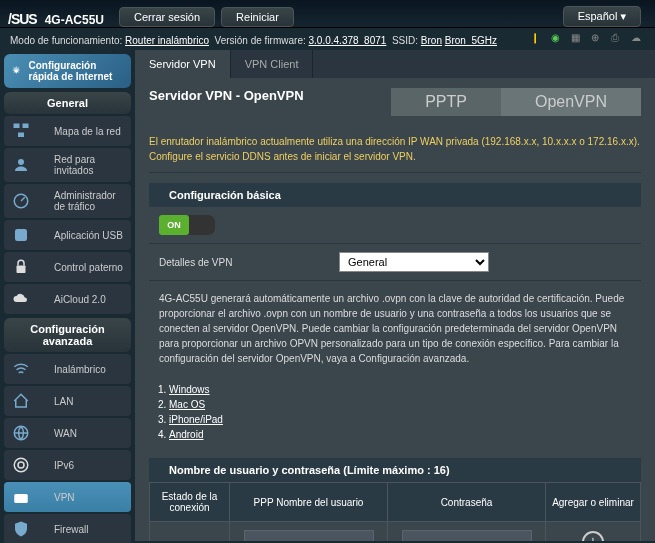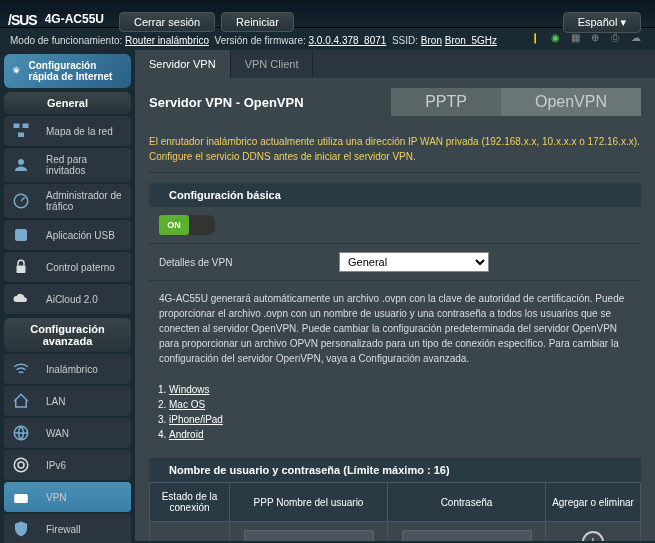--- a/index.html
+++ b/index.html
@@ -1,40 +1,40 @@
 <!DOCTYPE html>
 <html><head>
 <meta charset="utf-8">
 <style>
 *{box-sizing:border-box;margin:0;padding:0;font-family:Arial,sans-serif}
 body{background:#1a2a33;color:#ccc;font-size:11px;width:655px;height:543px;overflow:hidden}
-.top{background:linear-gradient(#0a1520,#152530);height:28px;display:flex;align-items:flex-start;padding:12px 8px;border-bottom:1px solid #000}
+.top{background:linear-gradient(#0a1520,#152530);height:28px;display:flex;align-items:flex-end;padding:0 8px;border-bottom:1px solid #000}
 .logo{color:#fff;font-weight:bold;font-size:14px;letter-spacing:-1px;margin-right:8px}
 .model{color:#fff;font-size:12px;font-weight:bold;margin-right:15px}
 .btn{background:linear-gradient(#3a4548,#28333a);border:1px solid #4a5558;color:#fff;padding:3px 14px;border-radius:4px;font-size:11px;margin-right:6px;cursor:pointer}
 .lang{margin-left:auto;display:flex;align-items:center}
 .info{background:#1a2a33;padding:4px 10px;font-size:10px;color:#ddd;display:flex;align-items:flex-end}
 .info .link{color:#fff;text-decoration:underline}
 .icons{margin-left:auto;display:flex;gap:6px;align-items:center}
 .ic{width:14px;height:14px;display:inline-block}
 .container{display:flex;height:calc(100% - 52px)}
 .sidebar{width:135px;background:#1a2a33;padding:4px}
 .qis{background:linear-gradient(135deg,#4a8fb5,#2a5f85);border-radius:6px;padding:6px;margin-bottom:4px;display:flex;align-items:center;gap:6px;cursor:pointer}
 .qis-ic{width:20px;height:20px}
 .qis-txt{color:#fff;font-size:10px;font-weight:bold;line-height:1.1}
 .section{background:linear-gradient(#3a4548,#28333a);border-radius:6px;padding:5px;text-align:center;color:#fff;font-weight:bold;font-size:11px;margin:4px 0 2px}
-.nav{background:#2a3540;border-radius:4px;padding:6px 8px;margin:2px 0;display:flex;align-items:center;gap:16px;cursor:pointer;color:#ccc;font-size:10px}
+.nav{background:#2a3540;border-radius:4px;padding:6px 8px;margin:2px 0;display:flex;align-items:center;gap:24px;cursor:pointer;color:#ccc;font-size:10px}
 .nav.active{background:linear-gradient(#4a8fb5,#3a7fa5)}
 .nav-ic{width:18px;height:18px;flex-shrink:0}
 .main{flex:1;background:#3a454c;padding:0;overflow:auto}
 .tabs{display:flex;background:#2a3540}
 .tab{padding:8px 14px;color:#aaa;font-size:11px;cursor:pointer;border-right:1px solid #1a2530}
 .tab.active{background:#3a454c;color:#fff}
 .content{padding:10px 14px}
-.title-row{display:flex;align-items:center;margin-bottom:10px}
+.title-row{display:flex;margin-bottom:10px}
 .title{color:#fff;font-size:13px;font-weight:bold}
 .seg{margin-left:auto;display:flex}
 .seg-btn{background:#5a6568;color:#ccc;padding:5px 34px;font-size:16px;border:none;cursor:pointer}
 .seg-btn.active{background:#6a7578}
 .warn{color:#f0d060;font-size:10px;line-height:1.5;padding:8px 0;border-bottom:1px solid #2a3540}
 .sect-hdr{background:#2a3a45;color:#fff;padding:6px 20px;font-size:11px;font-weight:bold;margin-top:10px}
 .row{display:flex;align-items:center;padding:8px 10px;border-bottom:1px solid #2a3540;background:#3a454c}
 .row-lbl{width:180px;color:#ddd;font-size:10px}
 .toggle{display:inline-block;width:56px;height:20px;background:#333;border-radius:7px;position:relative;cursor:pointer}
 .toggle-on{position:absolute;left:0;top:0;width:30px;height:20px;background:#5cb030;border-radius:3px;color:#fff;font-size:9px;font-weight:bold;display:flex;align-items:center;justify-content:center}

